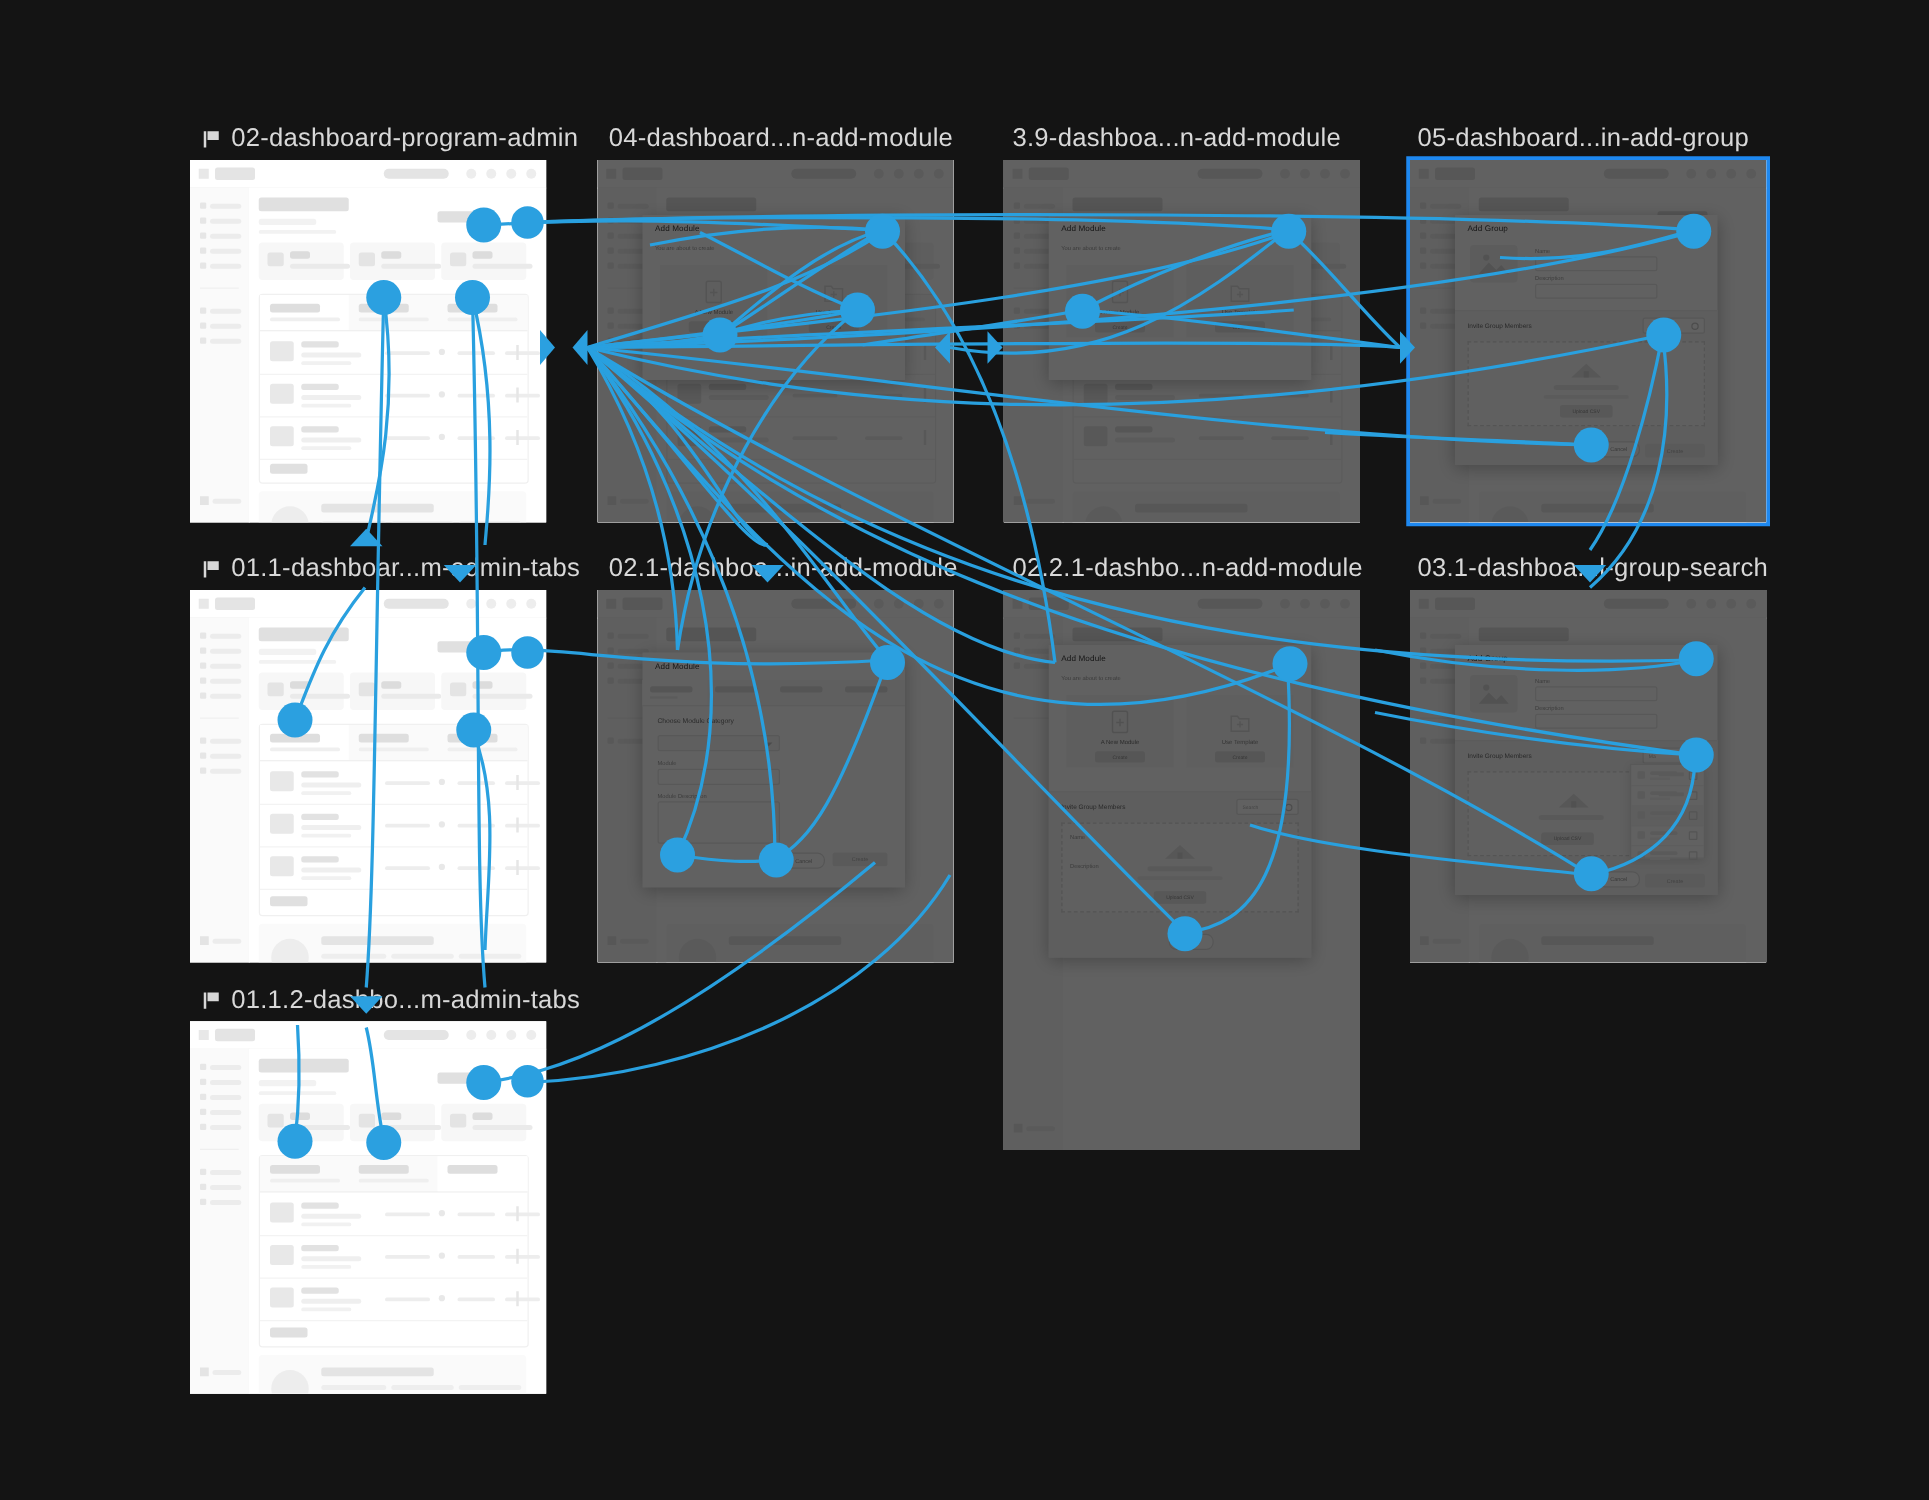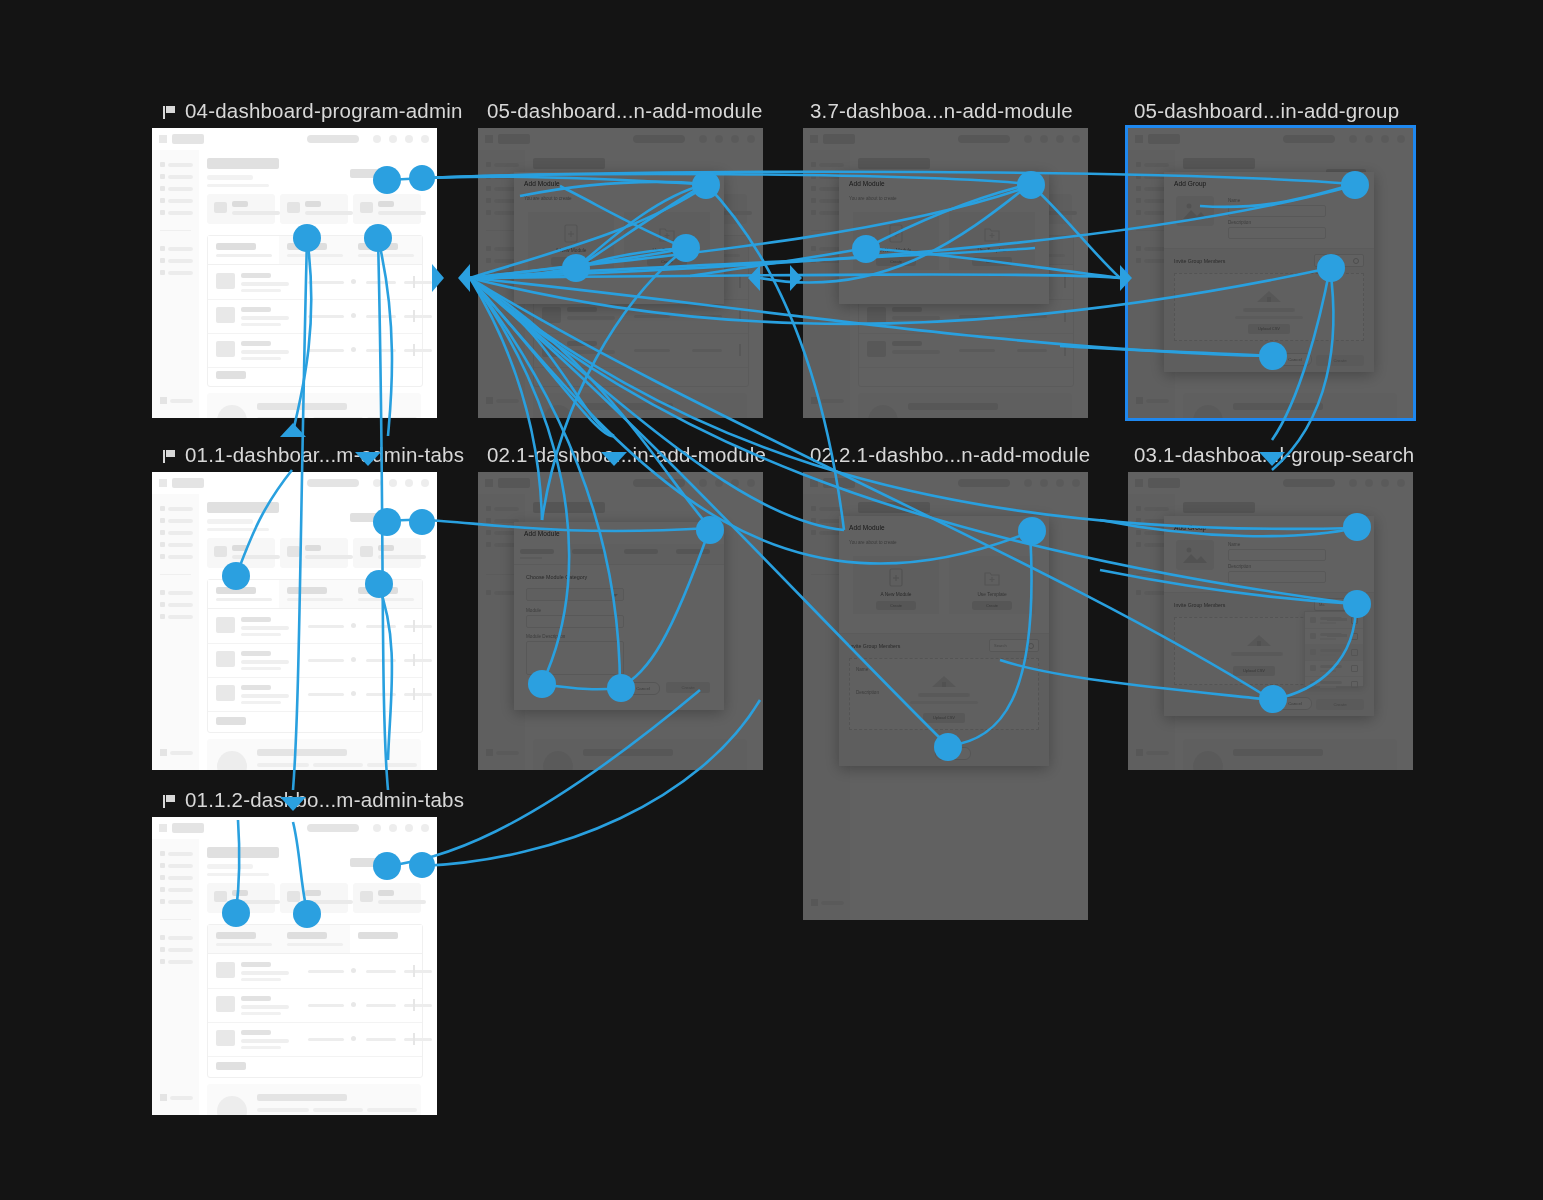--- a/index.html
+++ b/index.html
@@ -133,27 +133,27 @@
   .lnk{fill:none;stroke:#29a0df;stroke-width:2.6;}
   .hot{fill:#2ba0e0;}
   .arw{fill:#2ba0e0;}
 </style>
 </head>
 <body style="background: rgb(20, 20, 20);">
 
 <div id="canvas">
 
   <div class="frame-title" style="left:163px;top:99px;">
-    <span class="flag"></span><span>04-dashboard-program-admin</span>
+    <span class="flag"></span><span>02-dashboard-program-admin</span>
   </div>
   <div class="frame-title" style="left:487px;top:99px;">
-    <span>05-dashboard...n-add-module</span>
+    <span>04-dashboard...n-add-module</span>
   </div>
   <div class="frame-title" style="left:810px;top:99px;">
-    <span>3.7-dashboa...n-add-module</span>
+    <span>3.9-dashboa...n-add-module</span>
   </div>
   <div class="frame-title" style="left:1134px;top:99px;">
     <span>05-dashboard...in-add-group</span>
   </div>
 
   <div class="frame-title" style="left:163px;top:443px;">
     <span class="flag"></span><span>01.1-dashboar...m-admin-tabs</span>
   </div>
   <div class="frame-title" style="left:487px;top:443px;">
     <span>02.1-dashboa...in-add-module</span>

